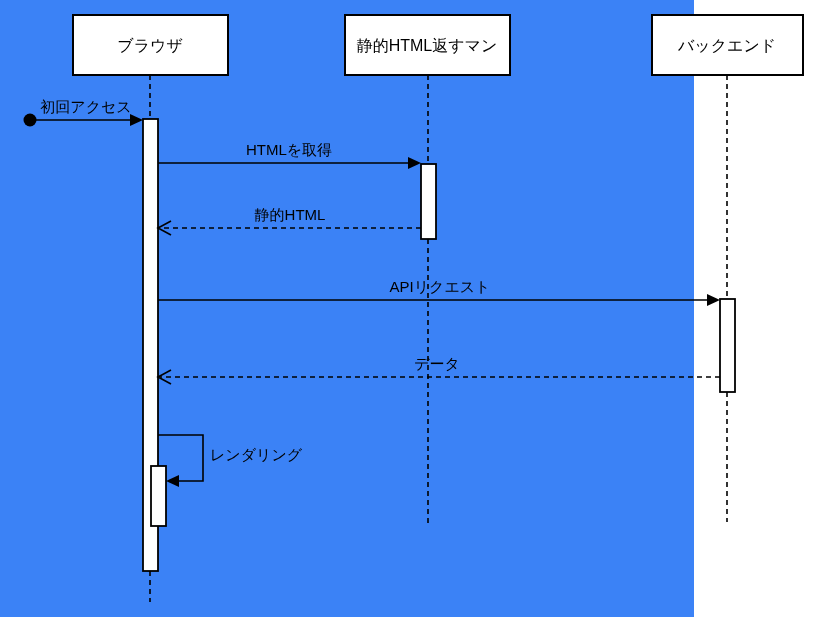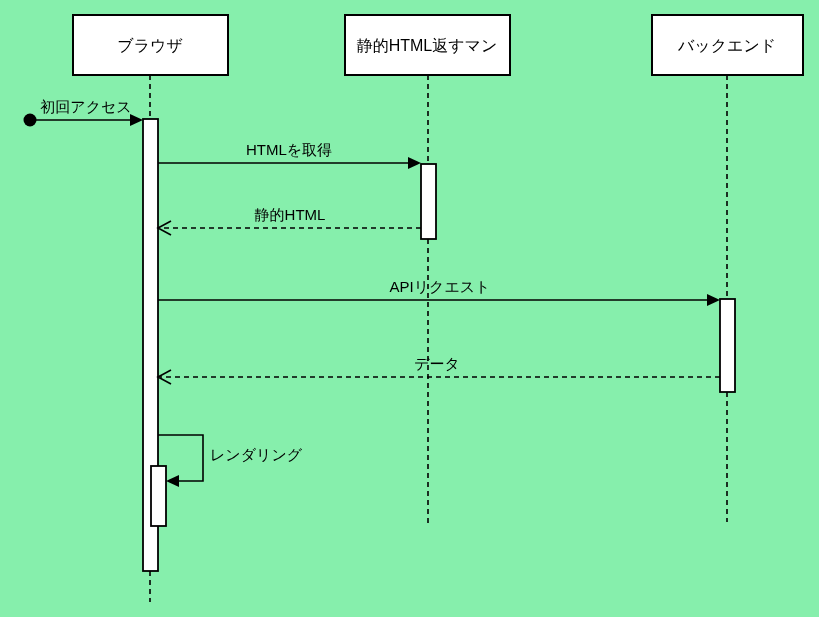--- a/index.html
+++ b/index.html
@@ -2,23 +2,23 @@
 <html><head>
 <meta charset="utf-8">
 <style>
   html, body {
     margin: 0;
     padding: 0;
     background: #ffffff;
   }
   .stage {
     position: relative;
-    width: 819px;
+    width: 694px;
     height: 617px;
-    background: #86efac;
+    background: #3b82f6;
     font-family: "Liberation Sans", "DejaVu Sans", sans-serif;
   }
   svg text {
     font-family: "Liberation Sans", "DejaVu Sans", sans-serif;
     fill: #000000;
   }
   .participant-label { font-size: 16px; }
   .message-label { font-size: 15px; }
 </style>
 </head>

